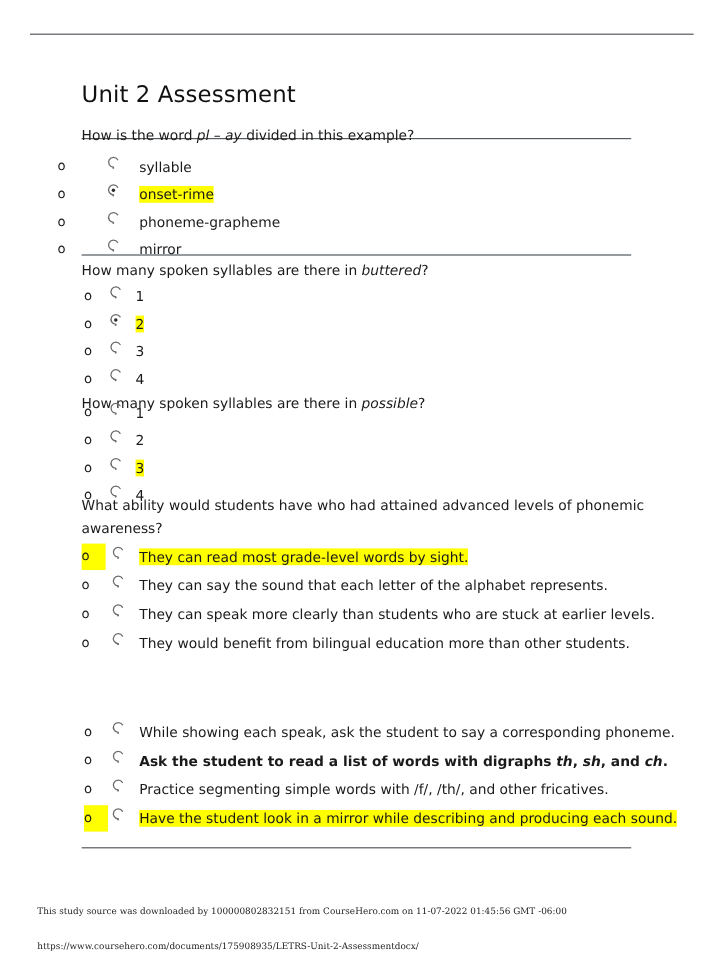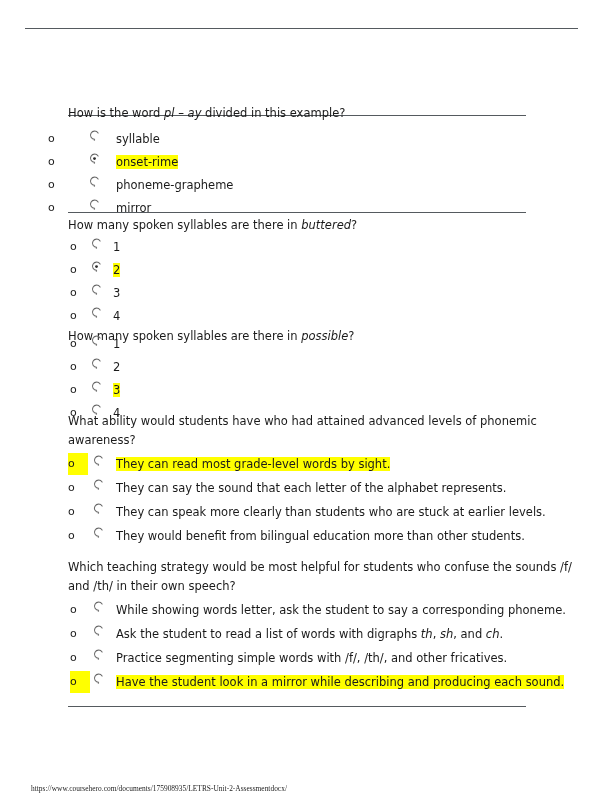--- a/index.html
+++ b/index.html
@@ -96,38 +96,38 @@
   
   .footer-line {
     position: absolute;
     font-family: "DejaVu Serif", serif;
     font-size: 7.4px;
     color: #232323;
     white-space: nowrap;
     letter-spacing: 0.02px;
   }
   .footer-dl  { left: 31px; top: 755px; }
-  .footer-url { left: 31px; top: 784px; font-family: Liberation Serif, serif; }
+  .footer-url { left: 31px; top: 784px; }
 </style>
 </head>
 <body>
 
 <div class="page">
 
   <div class="rule rule-top"></div>
   <div class="rule rule-q1"></div>
   <div class="rule rule-q2"></div>
   <div class="rule rule-bottom"></div>
 
+  <div class="doc-title">Unit 2 Assessment</div>
 
   <div class="qtext" id="q1-stem" style="left:68px; top:104px;">How is the word <i>pl – ay</i> divided in this example?</div>
   <div class="qtext" id="q2-stem" style="left:68px; top:216px;">How many spoken syllables are there in <i>buttered</i>?</div>
   <div class="qtext" id="q3-stem" style="left:68px; top:327px;">How many spoken syllables are there in <i>possible</i>?</div>
   <div class="qtext" id="q4-stem" style="left:68px; top:412px;">What ability would students have who had attained advanced levels of phonemic<br>awareness?</div>
-  <div class="qtext" id="q5-stem" style="left:68px; top:558px;">Which teaching strategy would be most helpful for students who confuse the sounds /f/<br>and /th/ in their own speech?</div>
 
   <div id="options-host">
       <div class="opt" style="left: 48px; top: 128px;">
         <span class="bullet">o</span>
         <span class="radio" style="left: 41px;">
           <svg width="12" height="12" viewBox="0 0 12 12">
             <path d="M9.1 3.1 A4.1 4.1 0 1 0 5.6 9.3" fill="none" stroke="#6a6a6a" stroke-width="1.05" stroke-linecap="round"></path>
             <circle cx="5.4" cy="9.9" r="0.75" fill="#6a6a6a"></circle>
           </svg>
         </span>
@@ -286,31 +286,31 @@
         <span class="label" style="left: 48px;"><span>They would benefit from bilingual education more than other students.</span></span>
       </div>
       <div class="opt" style="left: 70px; top: 599px;">
         <span class="bullet">o</span>
         <span class="radio" style="left: 23px;">
           <svg width="12" height="12" viewBox="0 0 12 12">
             <path d="M9.1 3.1 A4.1 4.1 0 1 0 5.6 9.3" fill="none" stroke="#6a6a6a" stroke-width="1.05" stroke-linecap="round"></path>
             <circle cx="5.4" cy="9.9" r="0.75" fill="#6a6a6a"></circle>
           </svg>
         </span>
-        <span class="label" style="left: 46px;"><span>While showing words letter, ask the student to say a corresponding phoneme.</span></span>
+        <span class="label" style="left: 46px;"><span>While showing each speak, ask the student to say a corresponding phoneme.</span></span>
       </div>
       <div class="opt" style="left: 70px; top: 623px;">
         <span class="bullet">o</span>
         <span class="radio" style="left: 23px;">
           <svg width="12" height="12" viewBox="0 0 12 12">
             <path d="M9.1 3.1 A4.1 4.1 0 1 0 5.6 9.3" fill="none" stroke="#6a6a6a" stroke-width="1.05" stroke-linecap="round"></path>
             <circle cx="5.4" cy="9.9" r="0.75" fill="#6a6a6a"></circle>
           </svg>
         </span>
-        <span class="label" style="left: 46px;"><span>Ask the student to read a list of words with digraphs <i>th</i>, <i>sh</i>, and <i>ch</i>.</span></span>
+        <span class="label" style="left: 46px; font-weight: bold;"><span>Ask the student to read a list of words with digraphs <i>th</i>, <i>sh</i>, and <i>ch</i>.</span></span>
       </div>
       <div class="opt" style="left: 70px; top: 647px;">
         <span class="bullet">o</span>
         <span class="radio" style="left: 23px;">
           <svg width="12" height="12" viewBox="0 0 12 12">
             <path d="M9.1 3.1 A4.1 4.1 0 1 0 5.6 9.3" fill="none" stroke="#6a6a6a" stroke-width="1.05" stroke-linecap="round"></path>
             <circle cx="5.4" cy="9.9" r="0.75" fill="#6a6a6a"></circle>
           </svg>
         </span>
         <span class="label" style="left: 46px;"><span>Practice segmenting simple words with /f/, /th/, and other fricatives.</span></span>
@@ -320,15 +320,16 @@
         <span class="radio" style="left: 23px;">
           <svg width="12" height="12" viewBox="0 0 12 12">
             <path d="M9.1 3.1 A4.1 4.1 0 1 0 5.6 9.3" fill="none" stroke="#6a6a6a" stroke-width="1.05" stroke-linecap="round"></path>
             <circle cx="5.4" cy="9.9" r="0.75" fill="#6a6a6a"></circle>
           </svg>
         </span>
         <span class="label" style="left: 46px;"><span class="hl">Have the student look in a mirror while describing and producing each sound.</span></span>
       </div>
     </div>
 
+  <div class="footer-line footer-dl">This study source was downloaded by 100000802832151 from CourseHero.com on 11-07-2022 01:45:56 GMT -06:00</div>
   <div class="footer-line footer-url">https://www.coursehero.com/documents/175908935/LETRS-Unit-2-Assessmentdocx/</div>
 
 </div>
 
 </body></html>

